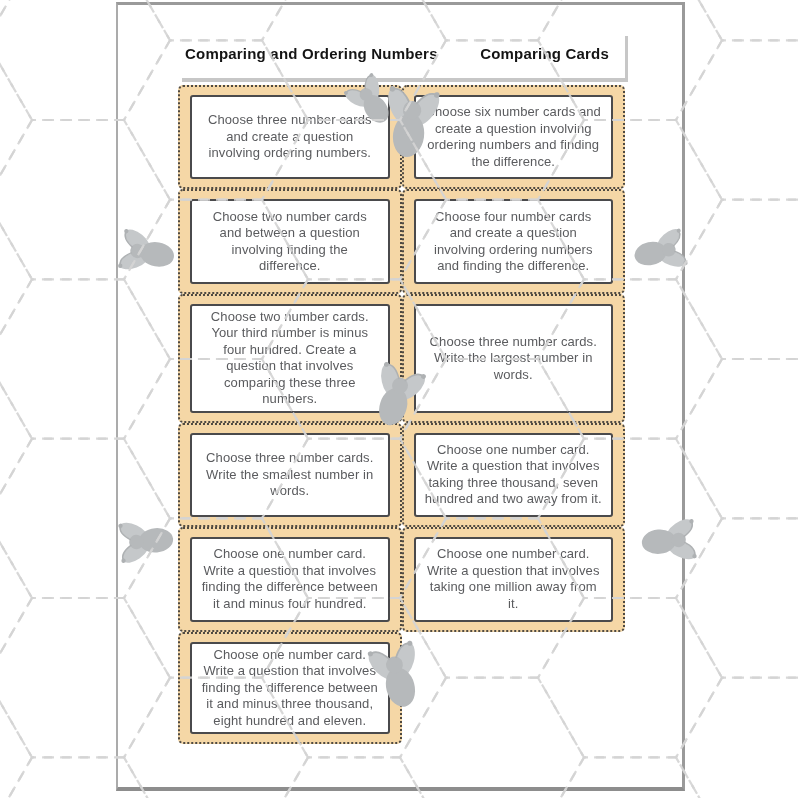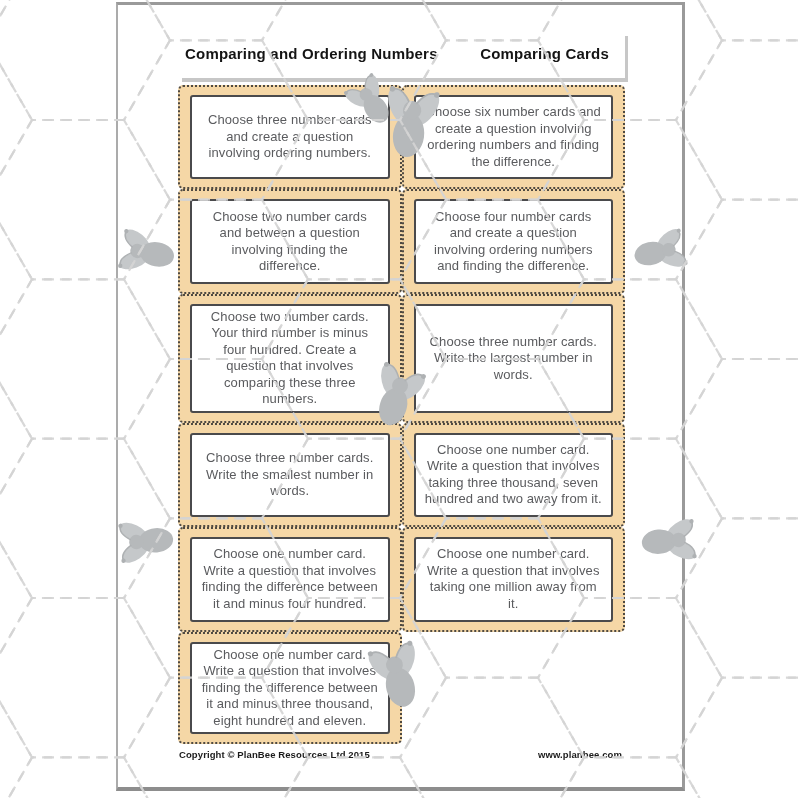--- a/index.html
+++ b/index.html
@@ -148,24 +148,20 @@
       </div>
     </div>
 
   <svg class="bees-front" width="798" height="798">
       <use href="#bee-shape" transform="translate(372 103) rotate(-35) scale(0.8)"></use>
       <use href="#bee-shape" transform="translate(410 125) rotate(8) scale(1.15)"></use>
       <use href="#bee-shape" transform="translate(396 398) rotate(18) scale(1)"></use>
       <use href="#bee-shape" transform="translate(398 678) rotate(-15) scale(1.05)"></use>
     </svg>
 
-  <div class="footer">
-    <span class="copyright-text">Copyright © PlanBee Resources Ltd 2015</span>
-    <span class="website-text">www.planbee.com</span>
-  </div>
 
   <svg class="hex-overlay" width="798" height="798">
       <polygon points="32.0,-39.3 -14.0,40.3 -106.0,40.3 -152.0,-39.3 -106.0,-119.0 -14.0,-119.0" fill="none" stroke="#d4d4d4" stroke-width="2.2" stroke-dasharray="10 8" opacity="0.9"></polygon>
       <polygon points="32.0,120.0 -14.0,199.7 -106.0,199.7 -152.0,120.0 -106.0,40.3 -14.0,40.3" fill="none" stroke="#d4d4d4" stroke-width="2.2" stroke-dasharray="10 8" opacity="0.9"></polygon>
       <polygon points="32.0,279.3 -14.0,359.0 -106.0,359.0 -152.0,279.3 -106.0,199.7 -14.0,199.7" fill="none" stroke="#d4d4d4" stroke-width="2.2" stroke-dasharray="10 8" opacity="0.9"></polygon>
       <polygon points="32.0,438.7 -14.0,518.4 -106.0,518.4 -152.0,438.7 -106.0,359.0 -14.0,359.0" fill="none" stroke="#d4d4d4" stroke-width="2.2" stroke-dasharray="10 8" opacity="0.9"></polygon>
       <polygon points="32.0,598.0 -14.0,677.7 -106.0,677.7 -152.0,598.0 -106.0,518.4 -14.0,518.4" fill="none" stroke="#d4d4d4" stroke-width="2.2" stroke-dasharray="10 8" opacity="0.9"></polygon>
       <polygon points="32.0,757.4 -14.0,837.1 -106.0,837.1 -152.0,757.4 -106.0,677.7 -14.0,677.7" fill="none" stroke="#d4d4d4" stroke-width="2.2" stroke-dasharray="10 8" opacity="0.9"></polygon>
       <polygon points="32.0,916.7 -14.0,996.4 -106.0,996.4 -152.0,916.7 -106.0,837.1 -14.0,837.1" fill="none" stroke="#d4d4d4" stroke-width="2.2" stroke-dasharray="10 8" opacity="0.9"></polygon>
       <polygon points="170.0,-119.0 124.0,-39.3 32.0,-39.3 -14.0,-119.0 32.0,-198.7 124.0,-198.7" fill="none" stroke="#d4d4d4" stroke-width="2.2" stroke-dasharray="10 8" opacity="0.9"></polygon>

